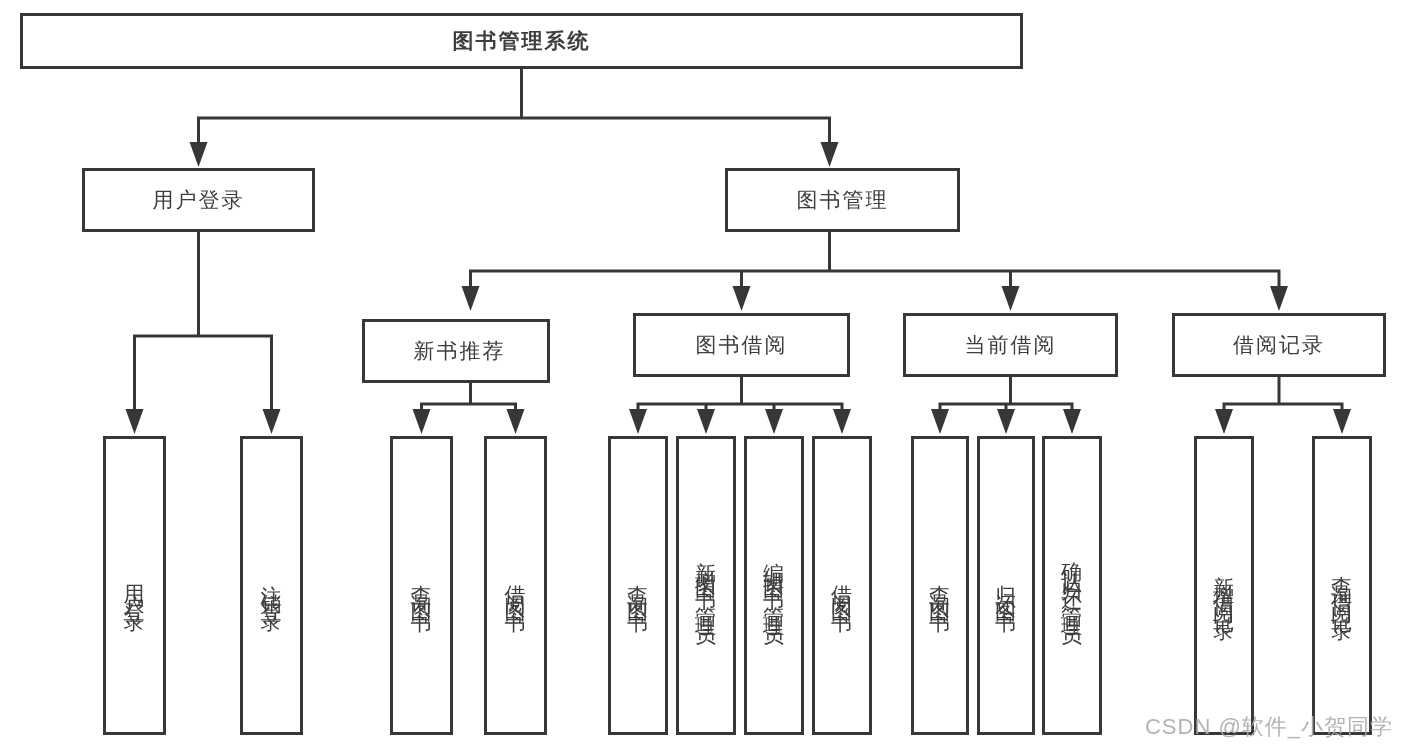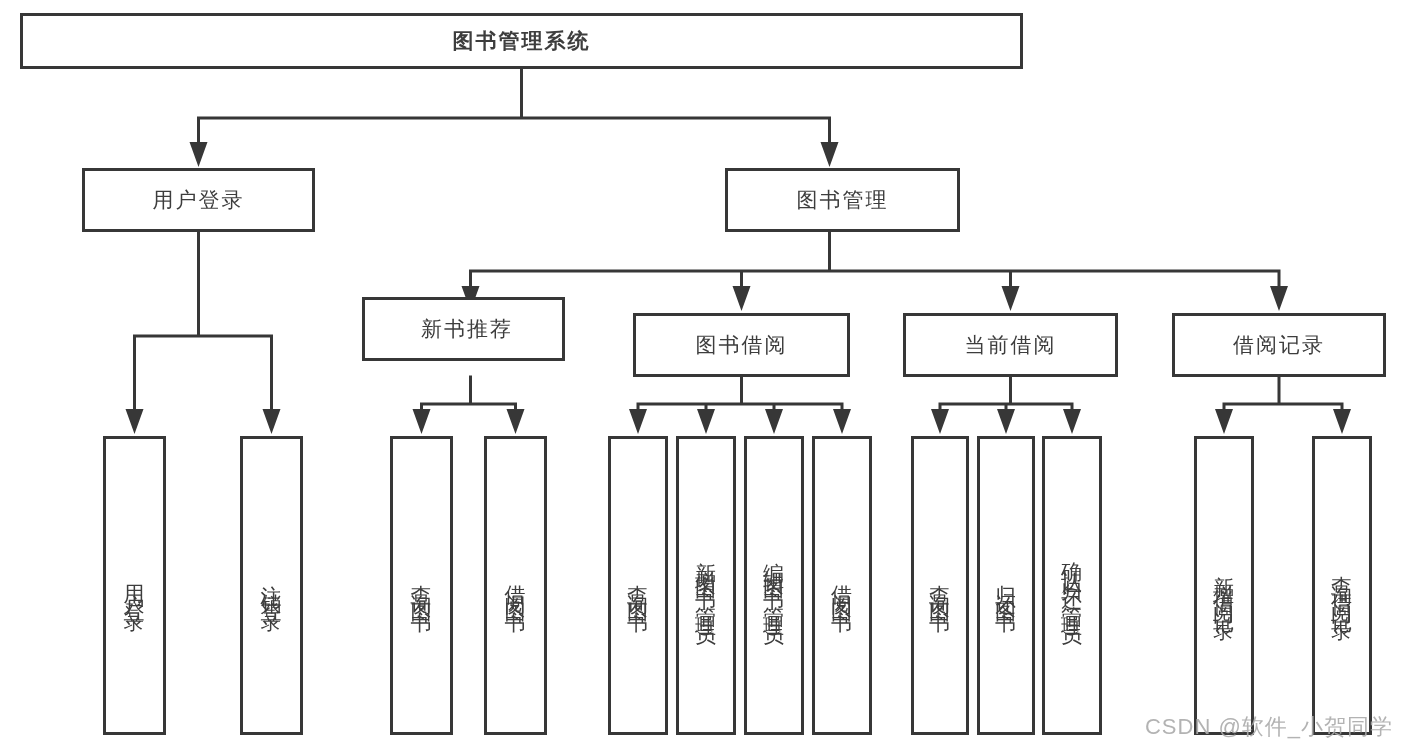--- a/index.html
+++ b/index.html
@@ -36,21 +36,21 @@
     font-size: 21px;
     letter-spacing: 9px;
     line-height: 1;
     white-space: nowrap;
   }
 
   
   .n-root  { left: 20px;   top: 13px;  width: 1003px; height: 56px; font-weight: bold; }
   .n-login { left: 82px;   top: 168px; width: 233px;  height: 64px; }
   .n-mgmt  { left: 712px;  top: 168px; width: 235px;  height: 64px; margin-left: 13px; }
-  .n-l2a   { left: 362px;  top: 297px; width: 203px;  height: 64px; padding-left: 7px; }
+  .n-l2a   { left: 362px;  top: 319px; width: 188px;  height: 64px; padding-left: 7px; }
   .n-l2b   { left: 633px;  top: 313px; width: 217px;  height: 64px; }
   .n-l2c   { left: 903px;  top: 313px; width: 215px;  height: 64px; }
   .n-l2d   { left: 1172px; top: 313px; width: 214px;  height: 64px; }
   .n-a1 { left: 103px;  top: 436px; width: 63px; height: 299px; }
   .n-a2 { left: 240px;  top: 436px; width: 63px; height: 299px; }
   .n-b1 { left: 390px;  top: 436px; width: 63px; height: 299px; }
   .n-b2 { left: 484px;  top: 436px; width: 63px; height: 299px; }
   .n-c1 { left: 608px;  top: 436px; width: 60px; height: 299px; }
   .n-c2 { left: 676px;  top: 436px; width: 60px; height: 299px; }
   .n-c3 { left: 744px;  top: 436px; width: 60px; height: 299px; }

